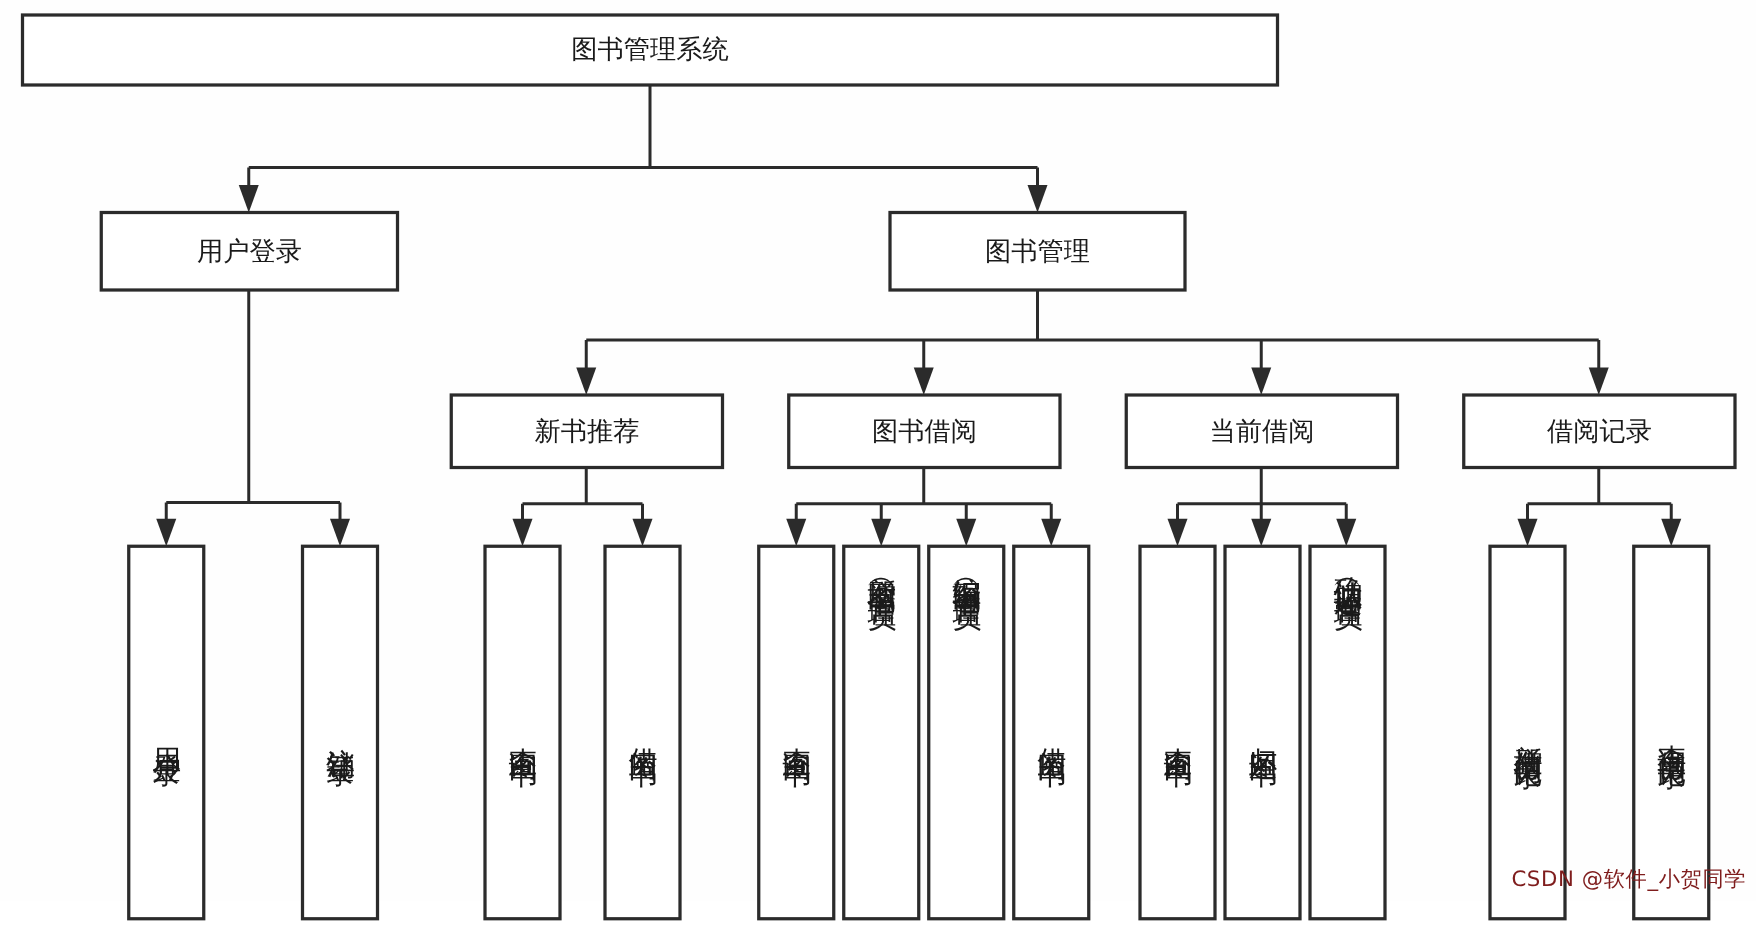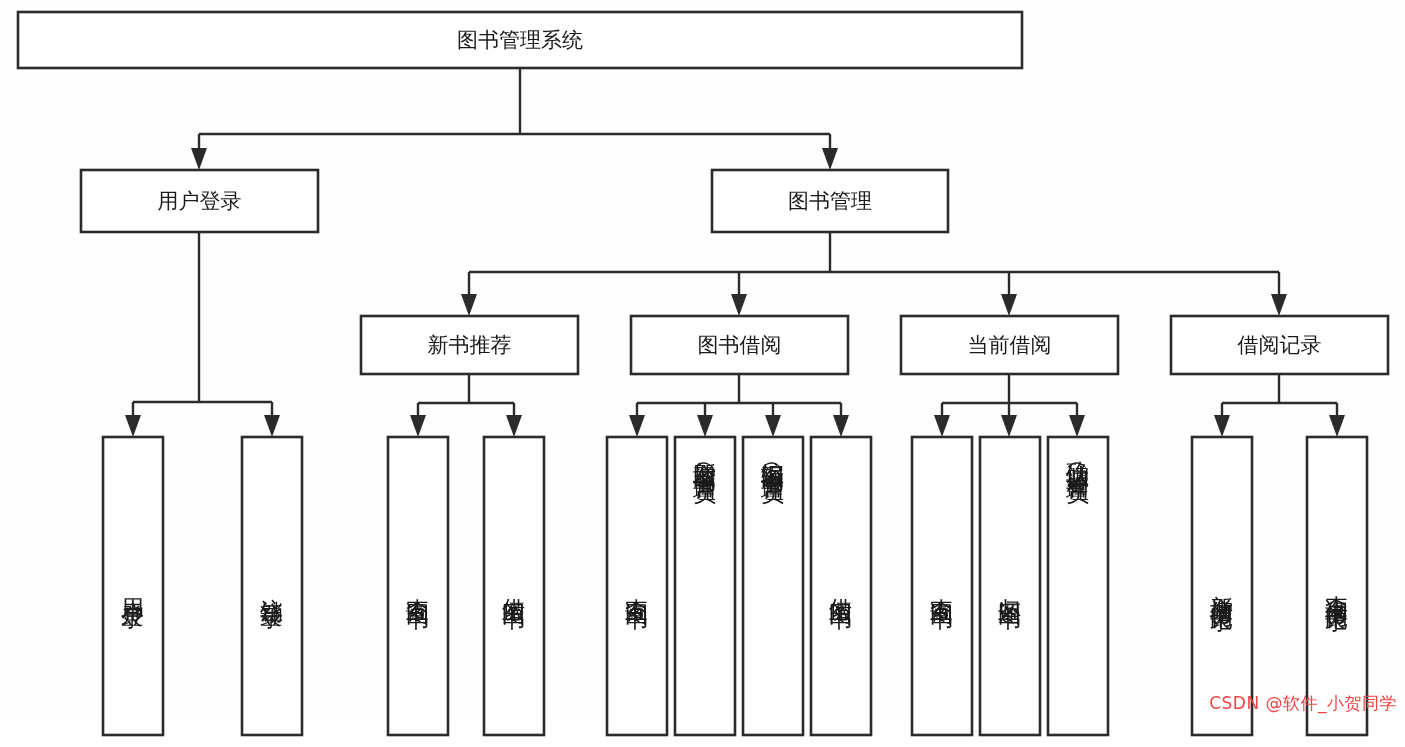--- a/index.html
+++ b/index.html
@@ -64,21 +64,21 @@
     letter-spacing: 3px;
     color: #1a1a1a;
     white-space: nowrap;
   }
   .watermark {
     position: absolute;
     right: 8px;
     bottom: 6px;
     font-family: "DejaVu Sans", "Liberation Sans", sans-serif;
     font-size: 17px;
-    color: #ef4444;
+    color: #7f1d1d;
     letter-spacing: 0.5px;
     white-space: nowrap;
   }
 </style>
 </head>
 <body>
 
 <div id="diagram-root">
 
   <svg class="flow" viewBox="0 0 1405 747" xmlns="http://www.w3.org/2000/svg">

